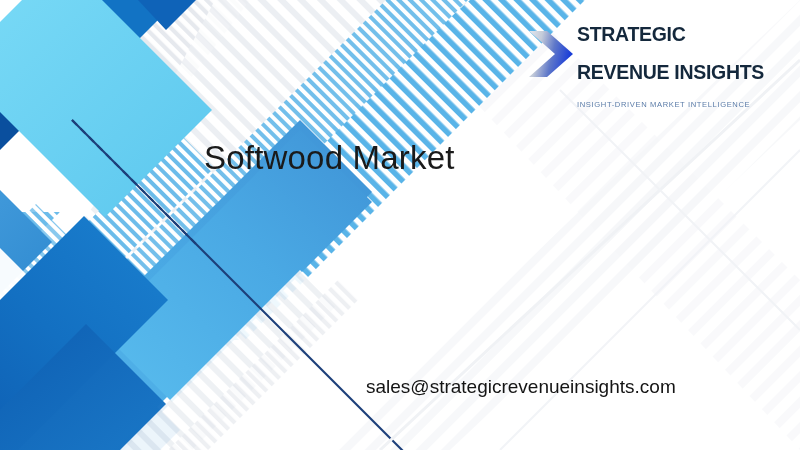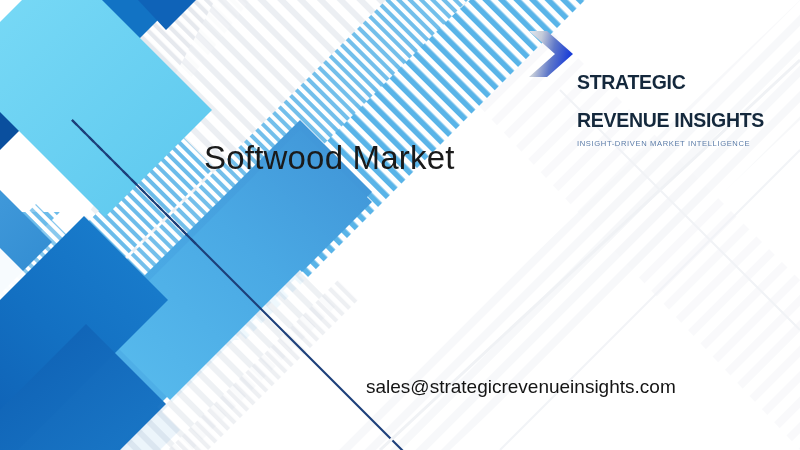--- a/index.html
+++ b/index.html
@@ -73,25 +73,24 @@
     top: 0px;
     width: 182px;
   }
   .logo-line {
     font-weight: bold;
     color: #14283c;
     font-size: 19.5px;
     line-height: 19.5px;
     letter-spacing: -0.3px;
     white-space: nowrap;
-    margin-top: 48px;
   }
   .logo-line.l2 { margin-top: 18px; }
   .logo-tagline {
-    margin-top: 9px;
+    margin-top: 18px;
     font-size: 7.6px;
     line-height: 9px;
     letter-spacing: 0.62px;
     color: #5b7ca8;
     white-space: nowrap;
     font-weight: normal;
   }
 </style>
 </head>
 <body>

